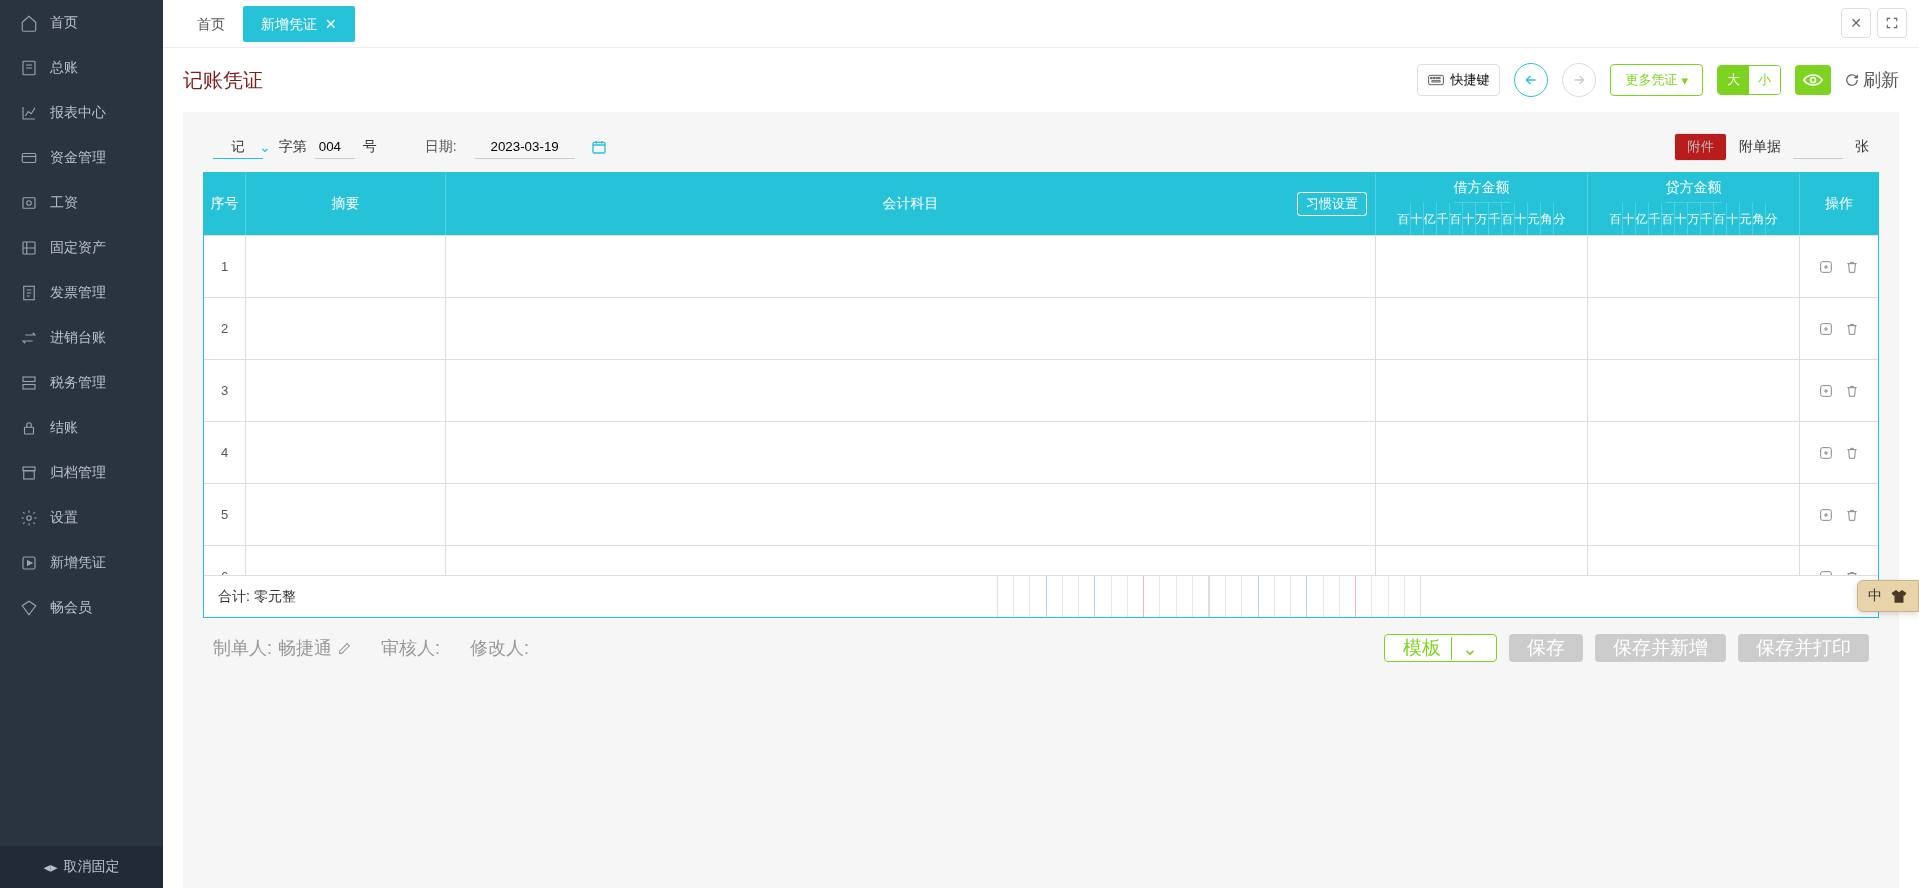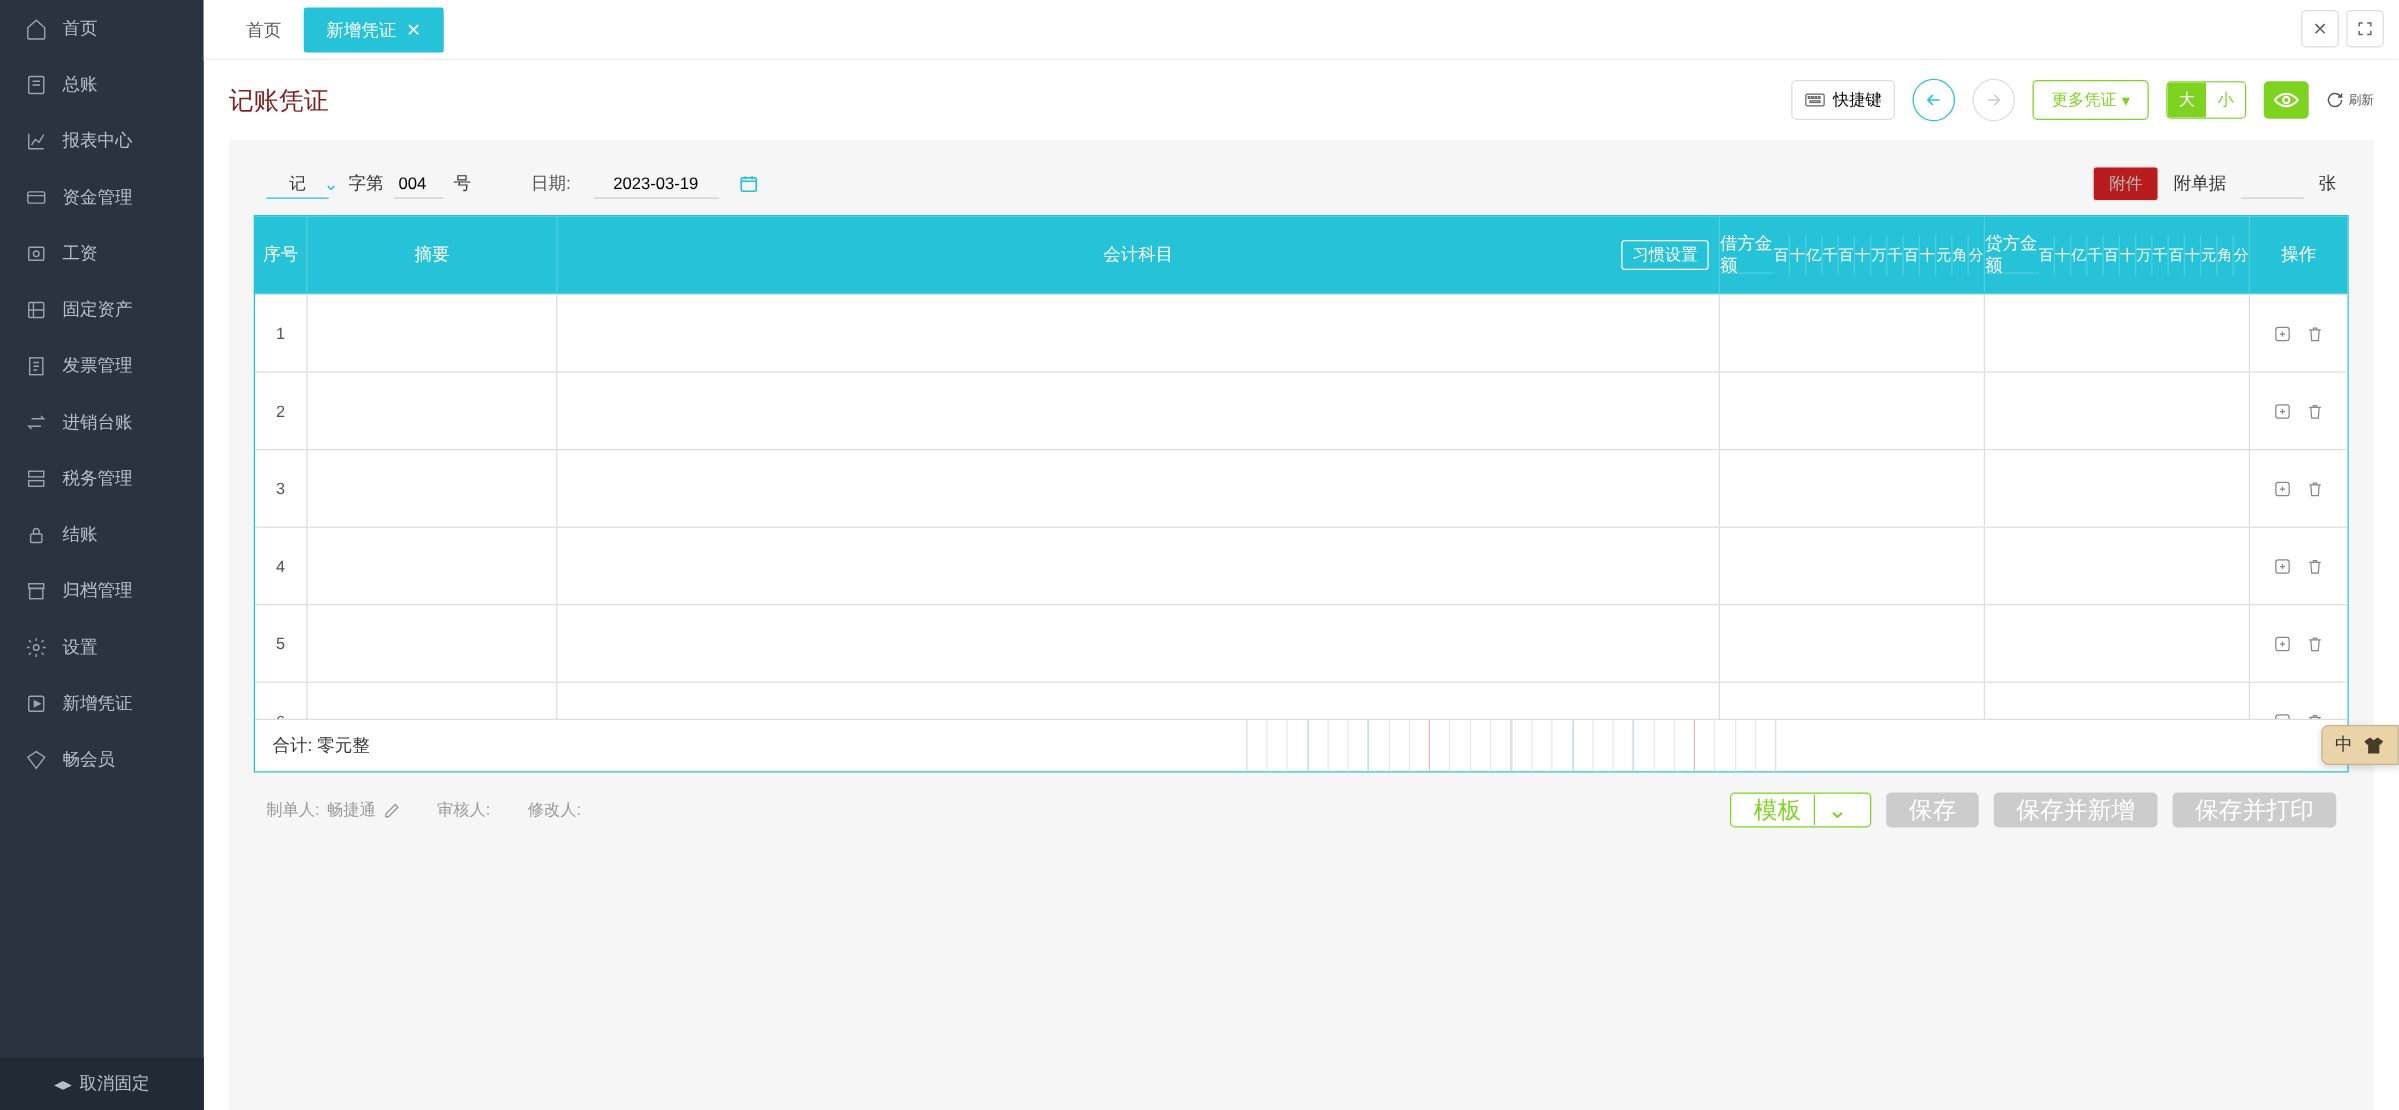--- a/index.html
+++ b/index.html
@@ -27,21 +27,21 @@
 .title-text { font-size: 20px; color: #7f1d1d; margin-right: auto; }
 .toolbar-btn-outline { border: 1px solid #ddd; border-radius: 4px; padding: 6px 10px; background: #fff; cursor: pointer; font-size: 13px; display: flex; align-items: center; gap: 6px; }
 .circle-nav { width: 34px; height: 34px; border-radius: 50%; border: 1.5px solid #26c2d7; display: flex; align-items: center; justify-content: center; color: #26c2d7; background:#fff; cursor:pointer; }
 .circle-nav.disabled { border-color: #ddd; color: #ccc; cursor: default; }
 .more-btn { border: 1px solid #7ed321; color: #7ed321; background: #fff; padding: 6px 14px; border-radius: 4px; cursor: pointer; font-size: 13px; display:flex; align-items:center; gap:4px;}
 .size-toggle { display: flex; border-radius: 4px; overflow: hidden; border: 1px solid #7ed321; }
 .size-toggle .sz { padding: 5px 9px; font-size: 13px; cursor: pointer; }
 .size-toggle .sz.active { background: #7ed321; color: #fff; }
 .size-toggle .sz:not(.active) { background: #fff; color: #7ed321; }
 .preview-btn { background: #7ed321; color: #fff; border-radius: 4px; width: 36px; height: 30px; display: flex; align-items: center; justify-content: center; cursor: pointer; }
-.refresh { display: flex; align-items: center; gap: 4px; cursor: pointer; color: #555; font-size: 10px; }
+.refresh { display: flex; align-items: center; gap: 4px; cursor: pointer; color: #555; font-size: 18px; }
 
 
 .voucher-card { background: #f5f6f5; margin: 0 20px 0 20px; flex:1; display:flex; flex-direction:column; padding: 20px; }
 .voucher-header-row { display: flex; align-items: center; height: 40px; padding: 0 10px 10px 10px; }
 .vh-left { display: flex; align-items: center; gap: 8px; }
 .vh-input { border: none; border-bottom: 1px solid #26c2d7; background: transparent; width: 50px; text-align: center; padding: 4px; color:#333; }
 .vh-num { border: none; border-bottom: 1px solid #ccc; background: transparent; width: 40px; text-align: left; padding: 4px; }
 .vh-date-lbl { margin-left: 40px; color: #555; }
 .vh-date { border: none; border-bottom: 1px solid #ccc; background: transparent; width: 100px; text-align: center; padding: 4px; margin-left: 10px; }
 .calendar-ico { color: #26c2d7; margin-left: 8px; cursor: pointer; }
@@ -50,21 +50,21 @@
 .sheet-input { border: none; border-bottom: 1px solid #ccc; background: transparent; width: 50px; text-align: center; padding: 4px; }
 
 
 .voucher-table { background: #fff; display: flex; flex-direction: column; border: 1px solid #26c2d7; }
 .thead { background: #26c2d7; color: #fff; display: flex; }
 .th { display: flex; align-items: center; justify-content: center; border-right: 1px solid #4dd0e0; font-size: 14px; box-sizing:border-box; }
 .th-seq { width: 42px; height: 62px; }
 .th-summary { width: 200px; height: 62px; }
 .th-subject { flex: 1; height: 62px; position: relative; }
 .habit-btn { position: absolute; right: 8px; border: 1px solid #fff; border-radius: 3px; padding: 2px 8px; font-size: 13px; cursor: pointer; background: transparent; color: #fff; }
-.th-amount-group { width: 212px; display: flex; flex-direction: row; }
+.th-amount-group { width: 212px; display: flex; flex-direction: column; }
 .th-amount-title { height: 30px; display: flex; align-items: center; justify-content: center; border-bottom: 1px solid #4dd0e0; }
 .th-units { height: 32px; display: flex; }
 .unit-cell { flex: 1; font-size: 12px; display: flex; align-items: center; justify-content: center; border-right: 1px solid #4dd0e0; }
 .unit-cell:last-child { border-right: none; }
 .th-ops { width: 78px; height: 62px; border-right: none; }
 .tbody { max-height: 340px; overflow-y: auto; overflow-x:hidden; }
 .row { display: flex; height: 62px; border-top: 1px solid #ddd; }
 .td { border-right: 1px solid #ddd; display: flex; align-items: center; justify-content: center; font-size: 13px; color: #555; box-sizing:border-box;}
 .td-seq { width: 42px; }
 .td-summary { width: 200px; padding: 4px; }
@@ -78,21 +78,21 @@
 .td-ops { width: 78px; display: flex; gap: 8px; justify-content: center; border-right:none; }
 .op-ico { width: 18px; height: 18px; display:flex; align-items:center; justify-content:center; cursor: pointer; color: #888; }
 .op-ico svg { width: 16px; height: 16px; stroke: #888; fill:none; stroke-width:1.5;}
 .total-row { display: flex; height: 42px; border-top: 1px solid #ddd; align-items: center; }
 .total-label { padding-left: 14px; width: 793px; display:flex; align-items:center; gap:4px; }
 .total-amount { width: 212px; border-left:1px solid #ddd; border-right:1px solid #ddd; height:100%; display:flex;}
 .total-right-pad { width: 78px; }
 
 
 .voucher-footer { display: flex; align-items: center; padding: 16px 10px 0 10px; }
-.meta { display: flex; gap: 30px; color: #999; font-size: 13px; }
+.meta { display: flex; gap: 30px; color: #999; font-size: 18px; }
 .meta-item { display: flex; gap: 6px; align-items:center;}
 .edit-ico { cursor: pointer; }
 .foot-btns { margin-left: auto; display: flex; gap: 12px; }
 .btn { padding: 0 18px; border-radius: 4px; font-size: 19px; cursor: pointer; border: none; display:flex; align-items:center; }
 .btn-template { border: 1px solid #7ed321; color: #7ed321; background: #fff; display: flex; }
 .btn-template .sep { border-left: 1px solid #7ed321; padding-left: 10px; margin-left: 10px; display:flex; align-items:center;}
 .btn-gray { background: #ccc; color: #fff; cursor:default; }
 
 
 .ime-widget { position: absolute; right: 0; top: 580px; background: #e8d4a8; border: 1px solid #c8b488; border-radius: 6px 0 0 6px; padding: 6px 10px; display: flex; align-items: center; gap: 8px; box-shadow: 0 2px 6px rgba(0,0,0,0.15); font-size: 14px; }

